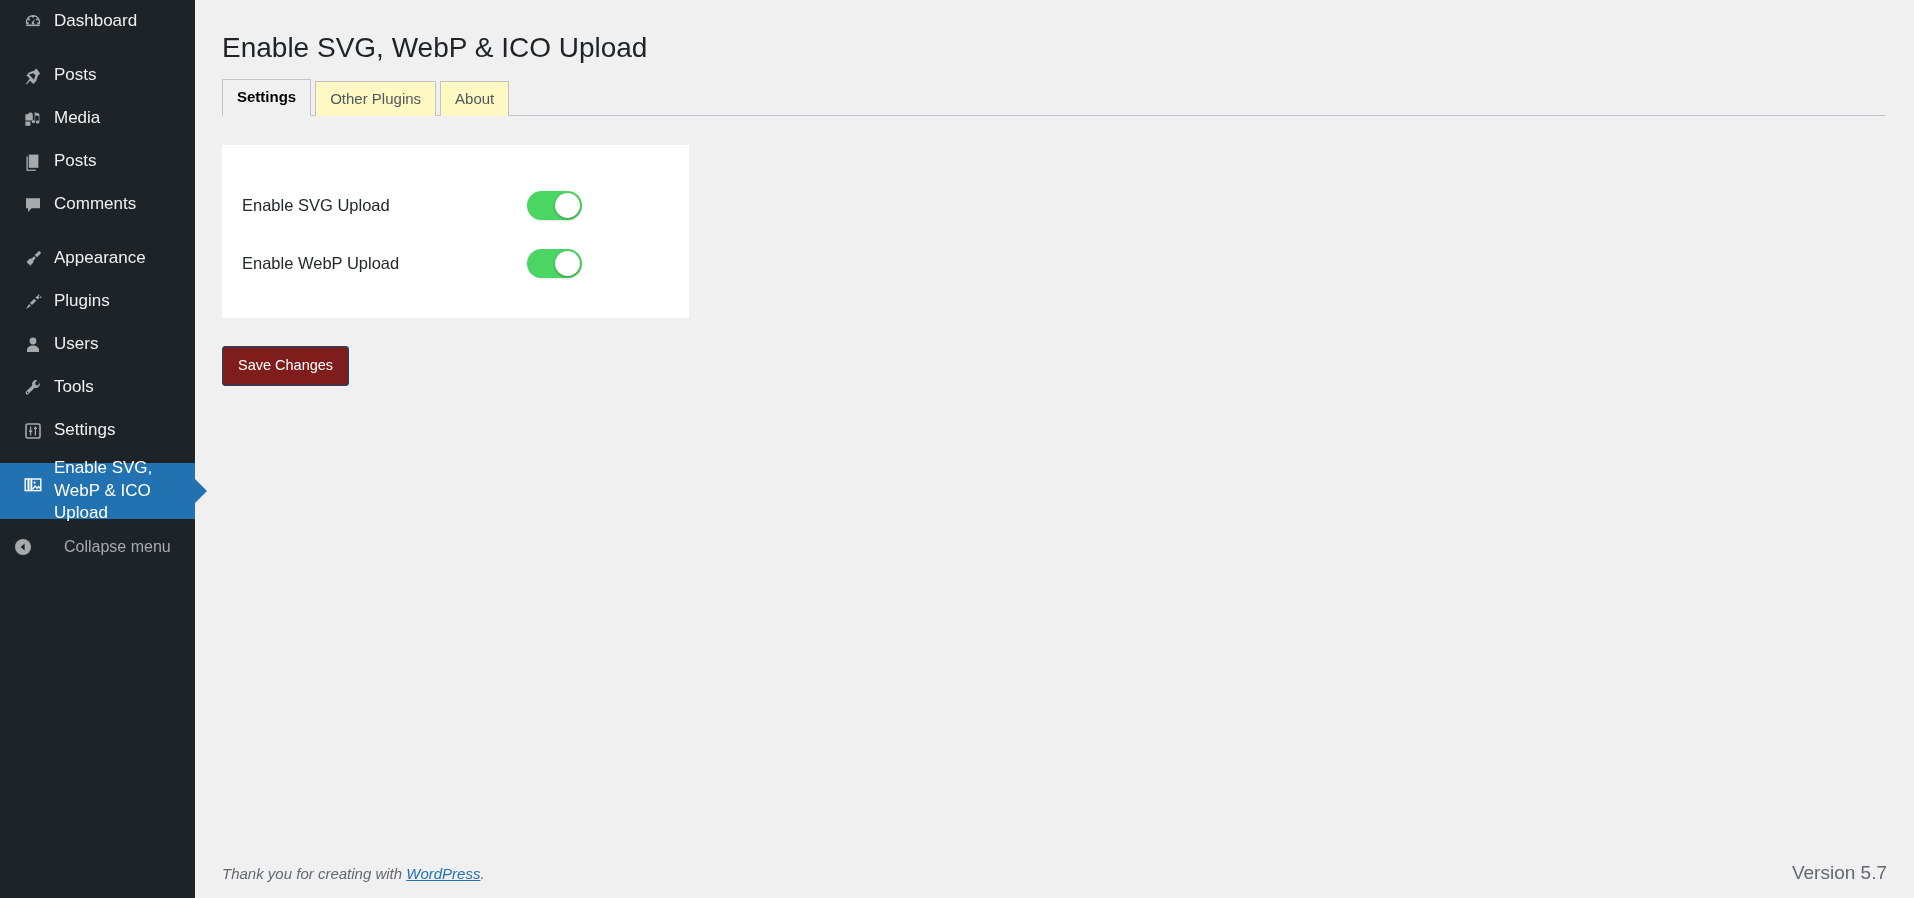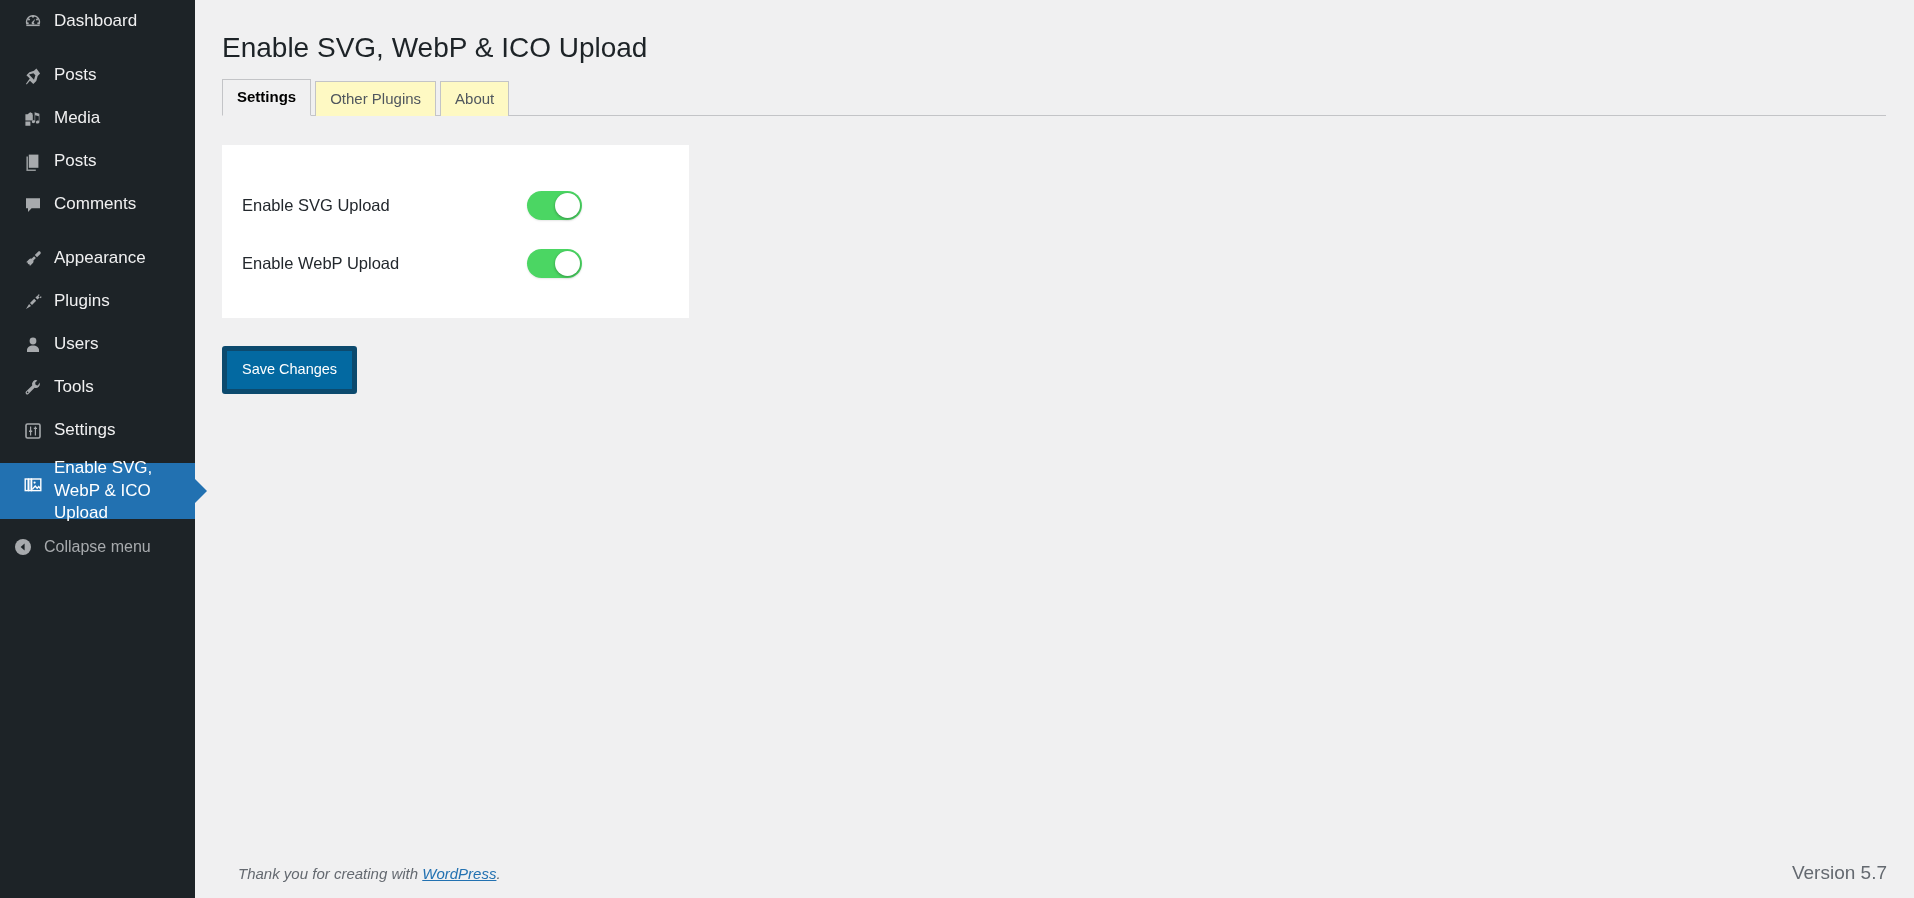--- a/index.html
+++ b/index.html
@@ -71,20 +71,21 @@
     border-left: 12px solid #2271b1;
   }
 
   .collapse-item {
     display: flex;
     align-items: center;
     height: 43px;
     margin-top: 6px;
     padding-left: 2px;
     cursor: pointer;
+    gap: 20px;
   }
   .collapse-item .mi-icon { width: 42px; min-width: 42px; display:flex; align-items:center; justify-content:center; color:#a7aaad; }
   .collapse-item .mi-label { color: #a7aaad; font-size: 16px; }
 
   
   #wpcontent {
     position: relative;
     flex: 1;
     height: 898px;
     background: #f0f0f1;
@@ -174,39 +175,39 @@
     height: 25px;
     border-radius: 50%;
     background: #ffffff;
     box-shadow: 0 1px 3px rgba(0,0,0,0.32);
   }
 
   
   #save-button {
     margin-top: 28px;
     display: inline-block;
-    background: #0369a1;
-    border: 5px solid #0c4a6e;
+    background: #7f1d1d;
+    border: 1px solid #0c4a6e;
     color: #fff;
     font-size: 14.5px;
     line-height: 1;
     padding: 11px 15px 12px 15px;
     border-radius: 3px;
     cursor: pointer;
     font-family: "Liberation Sans", sans-serif;
   }
 
   
   #wpfooter {
     position: absolute;
     left: 0;
     right: 0;
     bottom: 0;
     height: 50px;
-    padding: 0 27px 0 43px;
+    padding: 0 27px 0 27px;
     display: flex;
     align-items: center;
     justify-content: space-between;
     color: #646970;
     font-size: 15px;
   }
   #footer-left { font-style: italic; }
   #footer-left a { color: #2271b1; text-decoration: underline; font-style: italic; }
   #footer-right { color: #646970; font-size: 19px; }
 </style>

